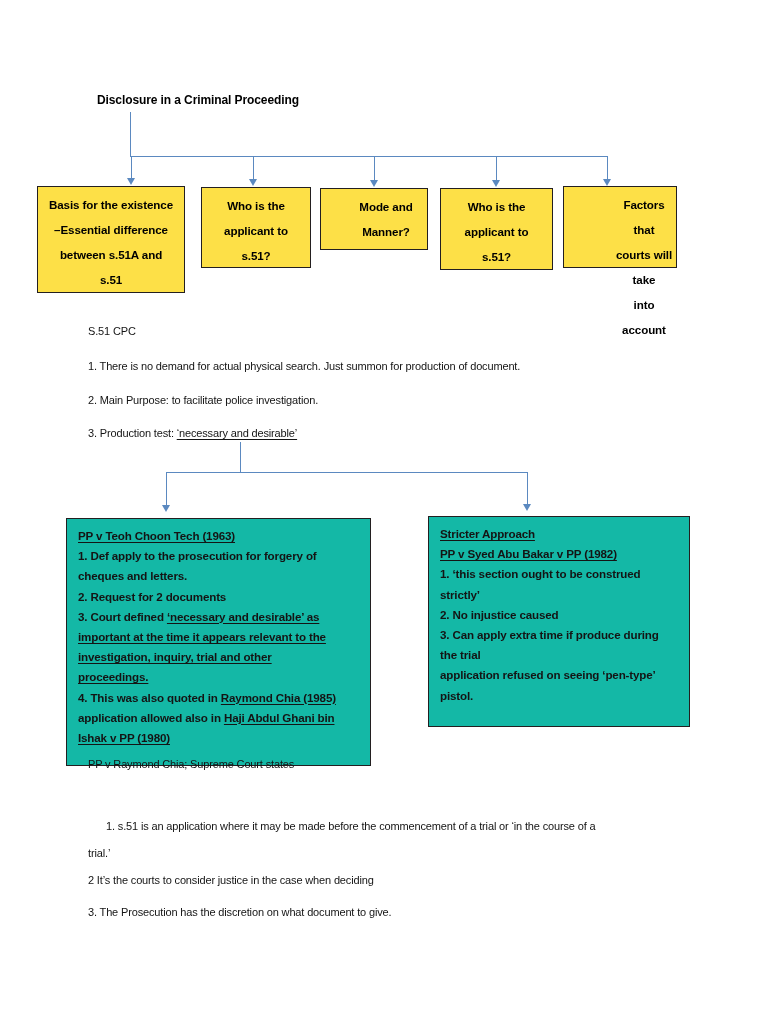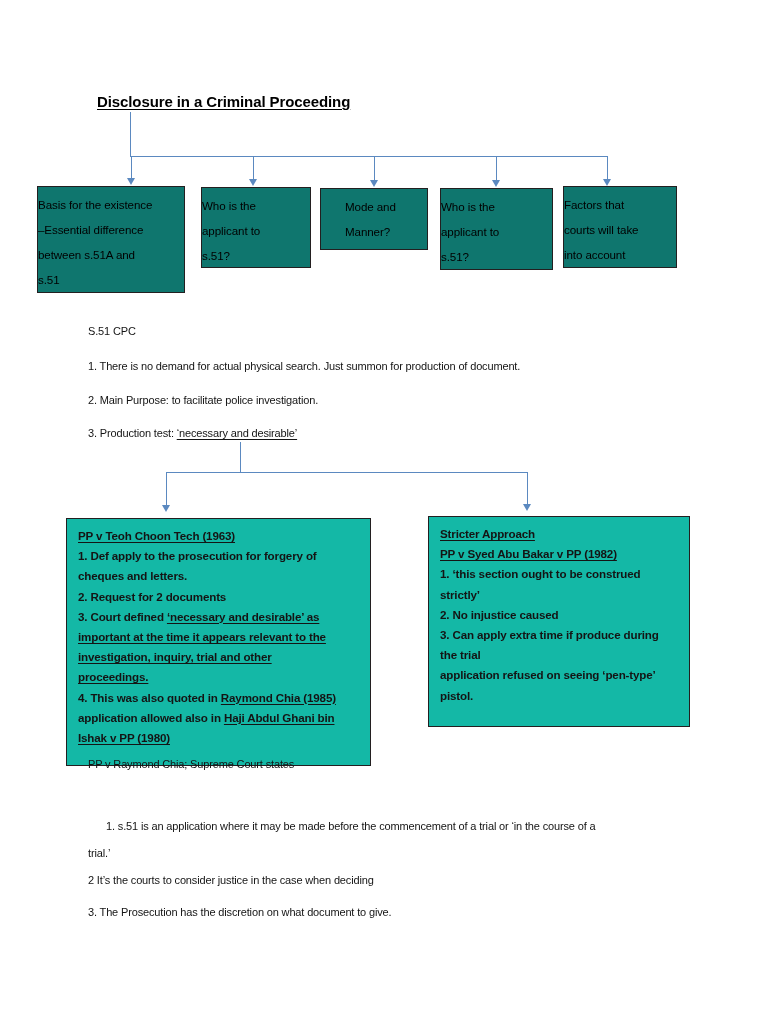--- a/index.html
+++ b/index.html
@@ -20,24 +20,23 @@
     left: 0; top: 0;
     width: 768px;
     height: 1024px;
   }
 
   
   #doc-title {
     position: absolute;
     left: 88px;
     top: 93px;
-    font-size: 15px;
+    font-size: 12px;
     font-weight: bold;
     letter-spacing: -0.1px;
-    text-decoration: underline;
     text-underline-offset: 2px;
     white-space: nowrap;
     padding-left: 9px;
   }
 
   
   .conn {
     position: absolute;
     background: #5b89c0;
   }
@@ -49,24 +48,24 @@
     border-left: 4.5px solid transparent;
     border-right: 4.5px solid transparent;
     border-top: 7px solid #5b89c0;
   }
 
   
   .node {
     position: absolute;
     box-sizing: border-box;
     border: 1.3px solid #231f20;
-    background: #0f766e;
-    text-align: left;
+    background: #fde047;
+    text-align: center;
     font-size: 11.6px;
-    font-weight: normal;
+    font-weight: bold;
     line-height: 25px;
     letter-spacing: -0.1px;
     padding-top: 5px;
   }
   .node .ln { display: block; }
 
   
   .para {
     position: absolute;
     font-size: 11px;
@@ -141,21 +140,21 @@
     <span class="ln">Mode and</span>
     <span class="ln">Manner?</span>
   </div>
 
   <div class="node" style="left:440px; top:188px; width:113px; height:82px;">
     <span class="ln">Who is the</span>
     <span class="ln">applicant to</span>
     <span class="ln">s.51?</span>
   </div>
 
-  <div class="node" style="left:563px; top:186px; width:114px; height:82px;">
+  <div class="node" style="left:563px; top:186px; width:114px; height:82px;padding-left:48px;">
     <span class="ln">Factors that</span>
     <span class="ln">courts will take</span>
     <span class="ln">into account</span>
   </div>
 
   <div class="para" style="left:88px; top:322px;">S.51 CPC</div>
 
   <div class="para" style="left:88px; top:357px; width:600px;">1. There is no demand for actual physical search. Just summon for production of document.</div>
 
   <div class="para" style="left:88px; top:391px; width:600px;">2. Main Purpose: to facilitate police investigation.</div>

